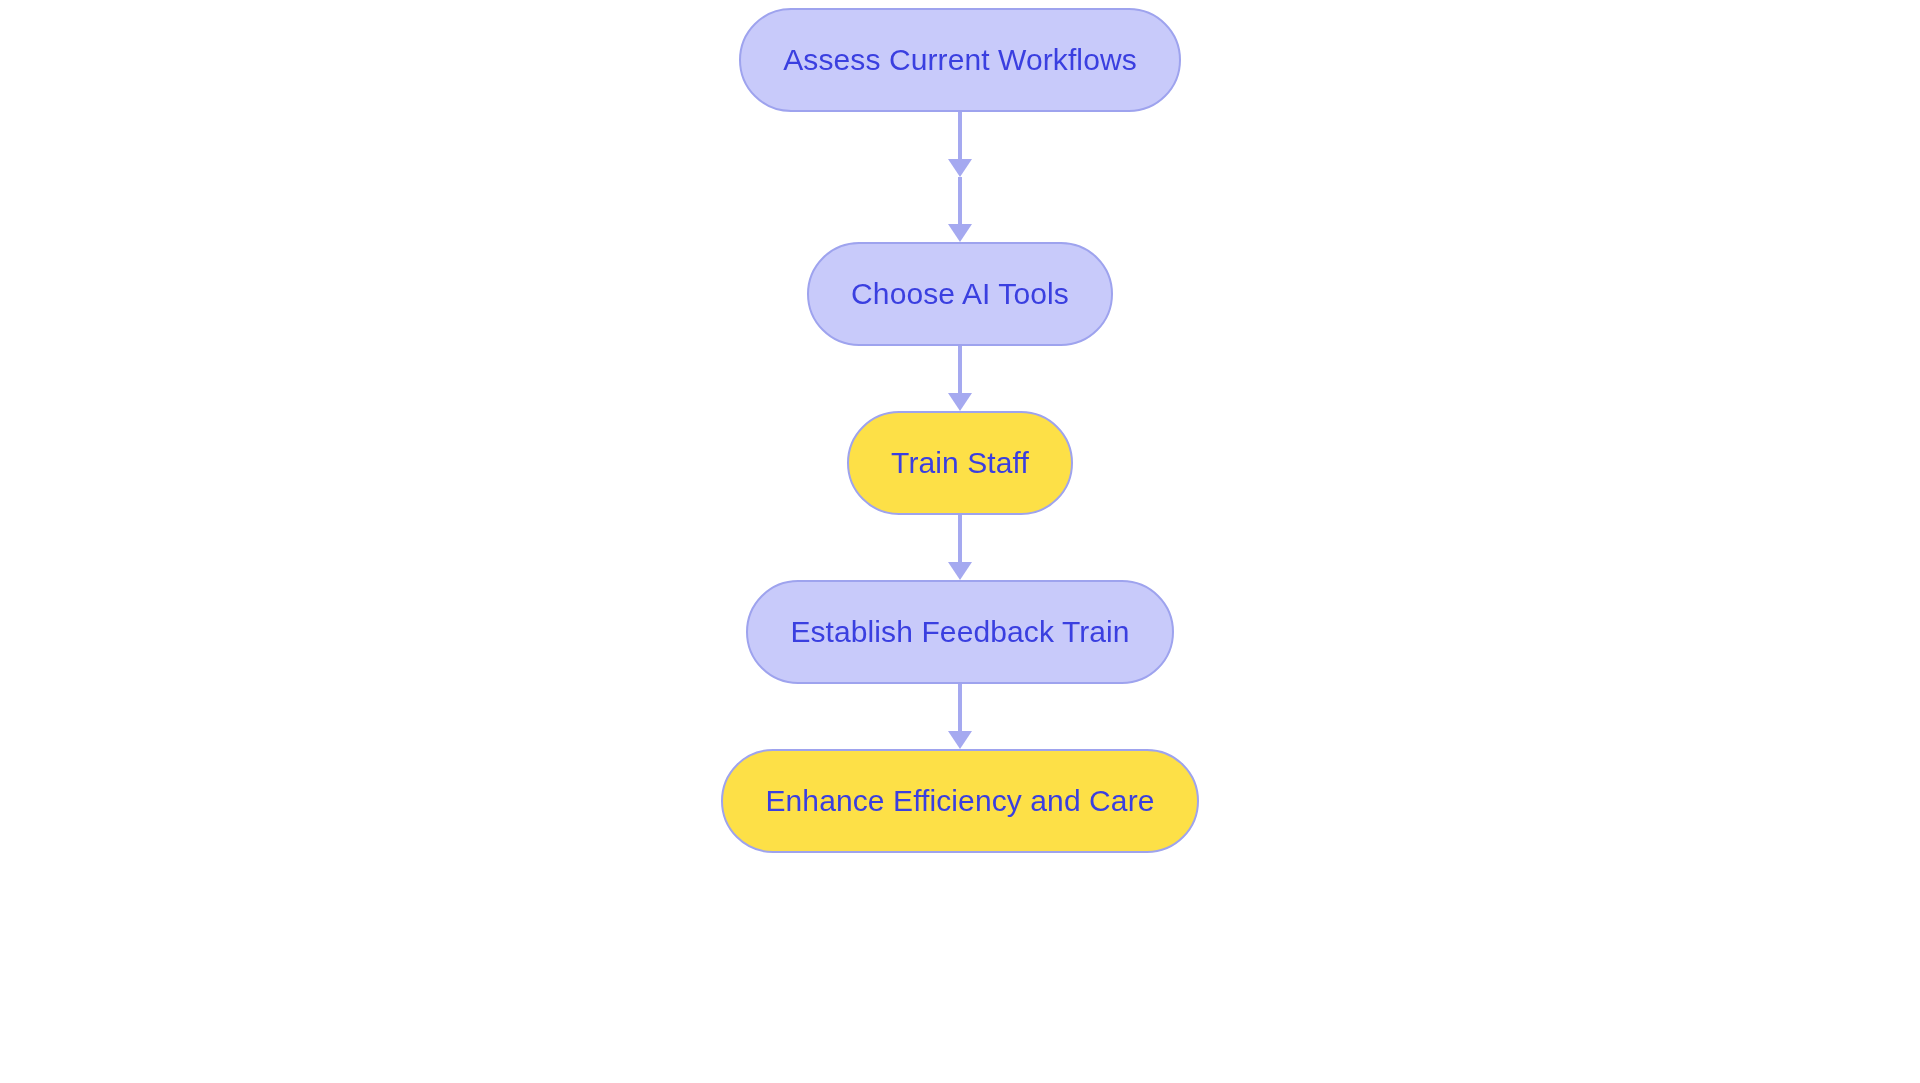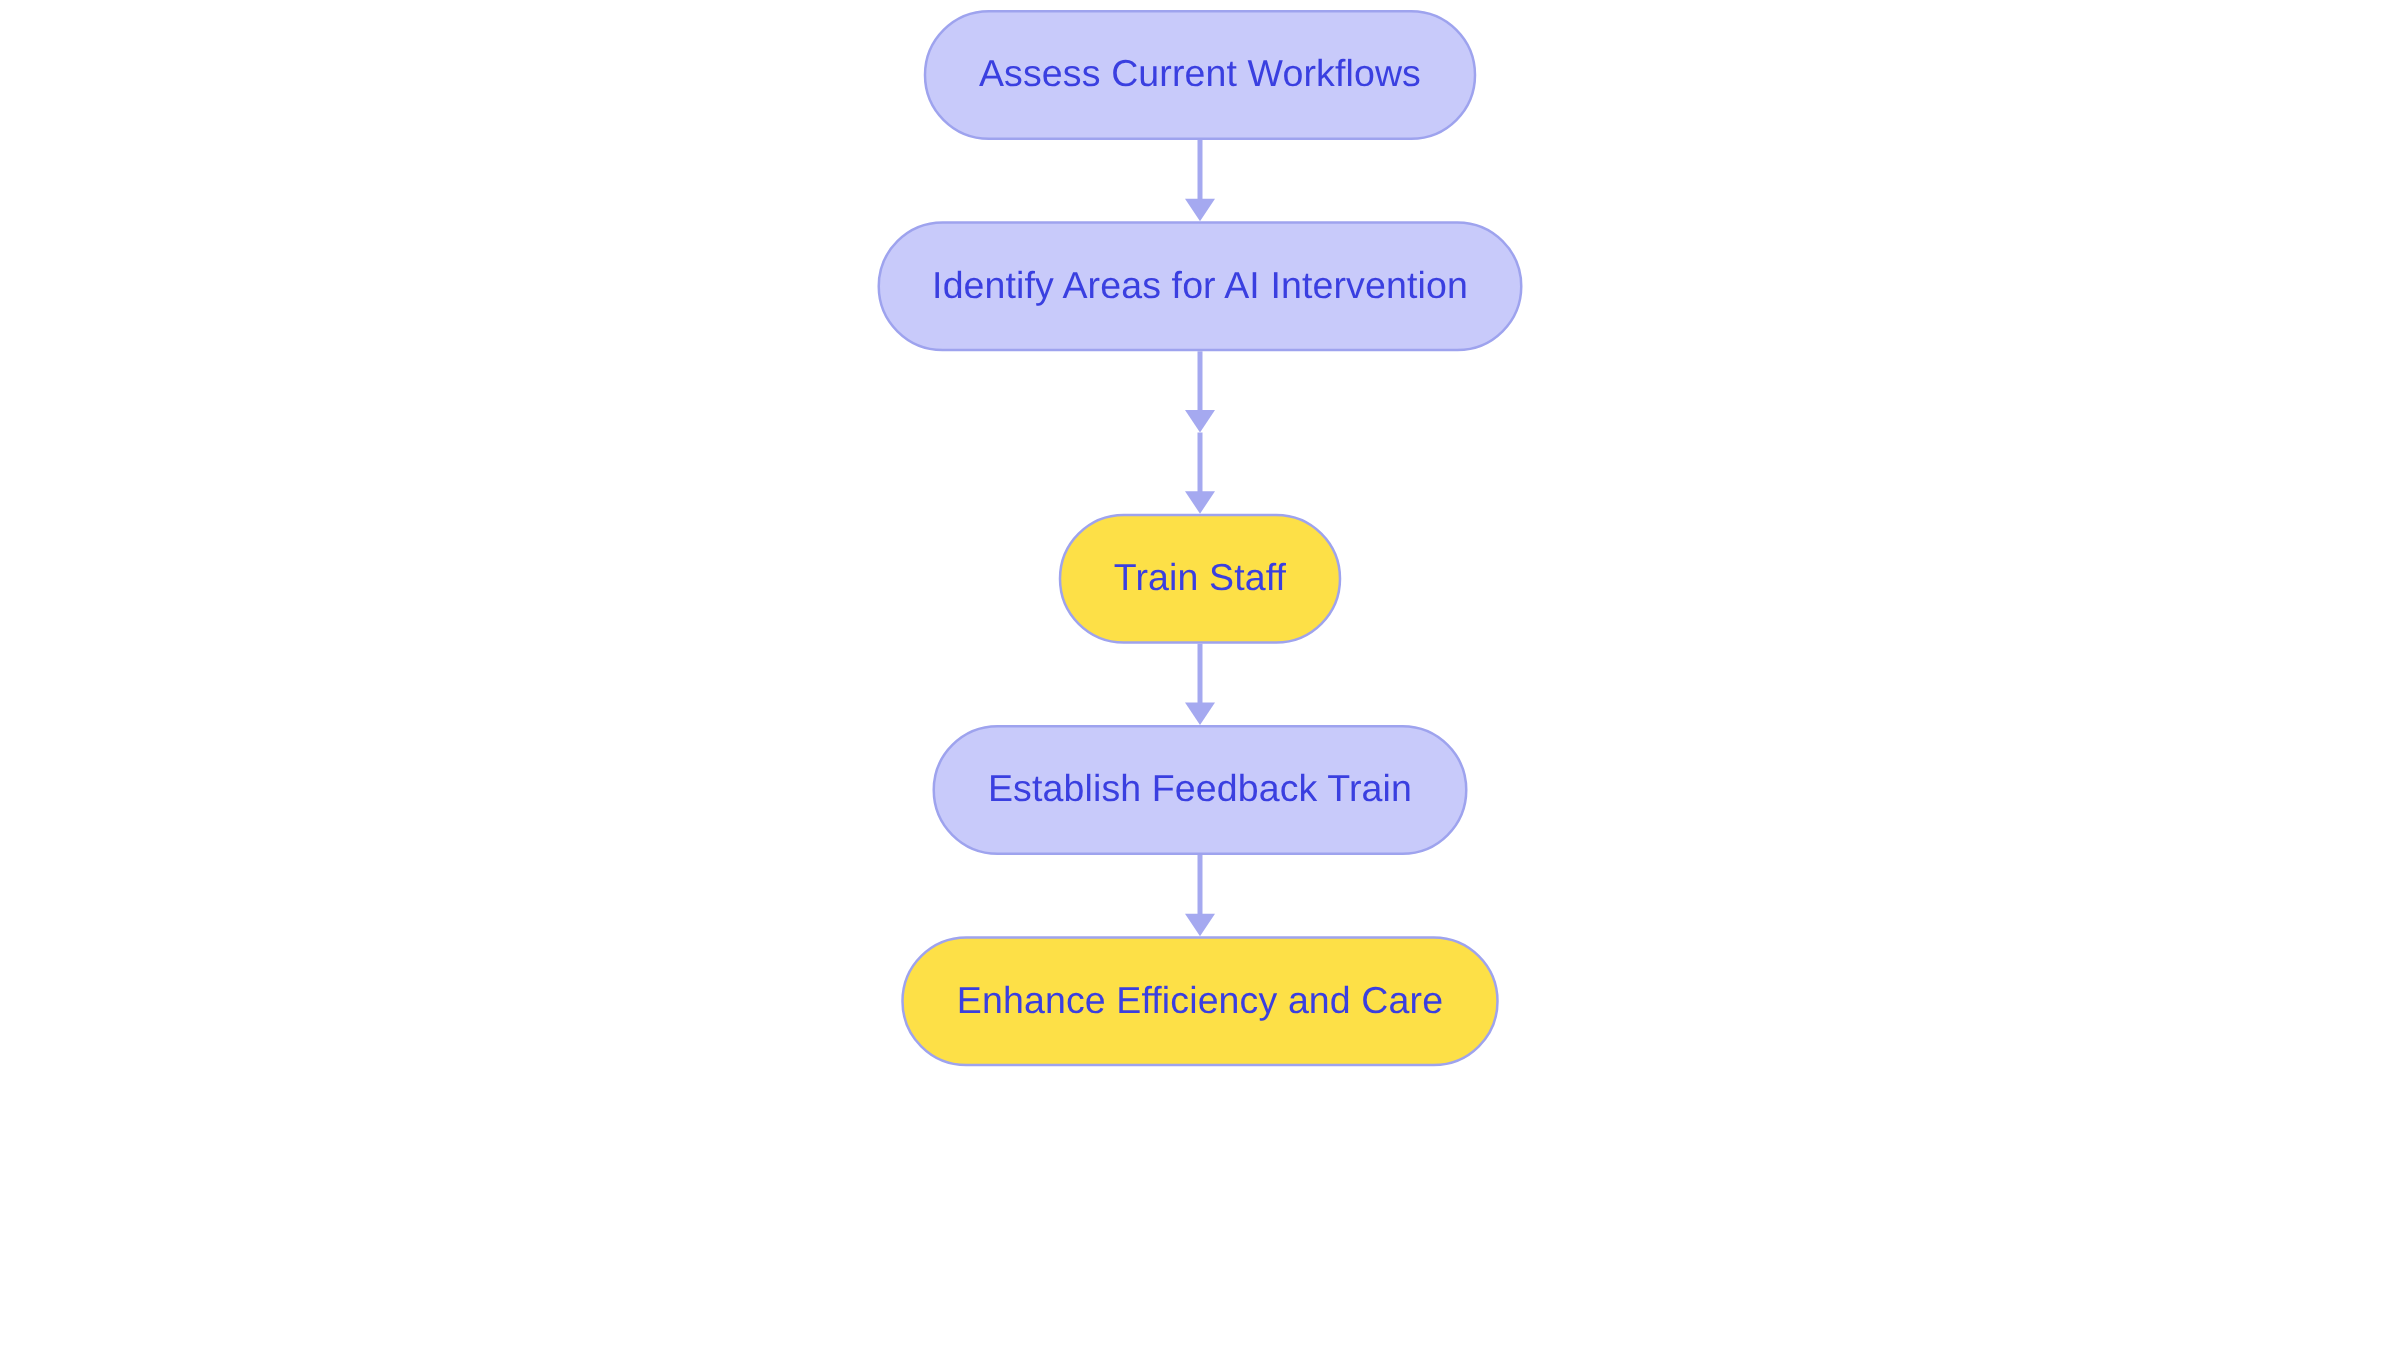--- a/index.html
+++ b/index.html
@@ -101,29 +101,29 @@
 
     <div class="node node-1" style="background: rgb(200, 202, 250); border-color: rgb(158, 163, 238); color: rgb(58, 63, 224);">
       <span class="node-label">Assess Current Workflows</span>
     </div>
 
     <div class="connector gap-1">
       <div class="connector-line" style="background: rgb(165, 169, 240);"></div>
       <div class="connector-arrow" style="border-top-color: rgb(165, 169, 240);"></div>
     </div>
 
-    <div class="node node-2" style="background: rgb(200, 202, 250); border-color: rgb(158, 163, 238); color: rgb(58, 63, 224);">
-      <span class="node-label">Identify Areas for AI Intervention</span>
-    </div>
 
     <div class="connector gap-2">
       <div class="connector-line" style="background: rgb(165, 169, 240);"></div>
       <div class="connector-arrow" style="border-top-color: rgb(165, 169, 240);"></div>
     </div>
 
+    <div class="node node-3" style="background: rgb(200, 202, 250); border-color: rgb(158, 163, 238); color: rgb(58, 63, 224);">
+      <span class="node-label">Choose AI Tools</span>
+    </div>
 
     <div class="connector gap-3">
       <div class="connector-line" style="background: rgb(165, 169, 240);"></div>
       <div class="connector-arrow" style="border-top-color: rgb(165, 169, 240);"></div>
     </div>
 
     <div class="node node-4" style="background: #fde047; border-color: rgb(158, 163, 238); color: rgb(58, 63, 224);">
       <span class="node-label">Train Staff</span>
     </div>
 

